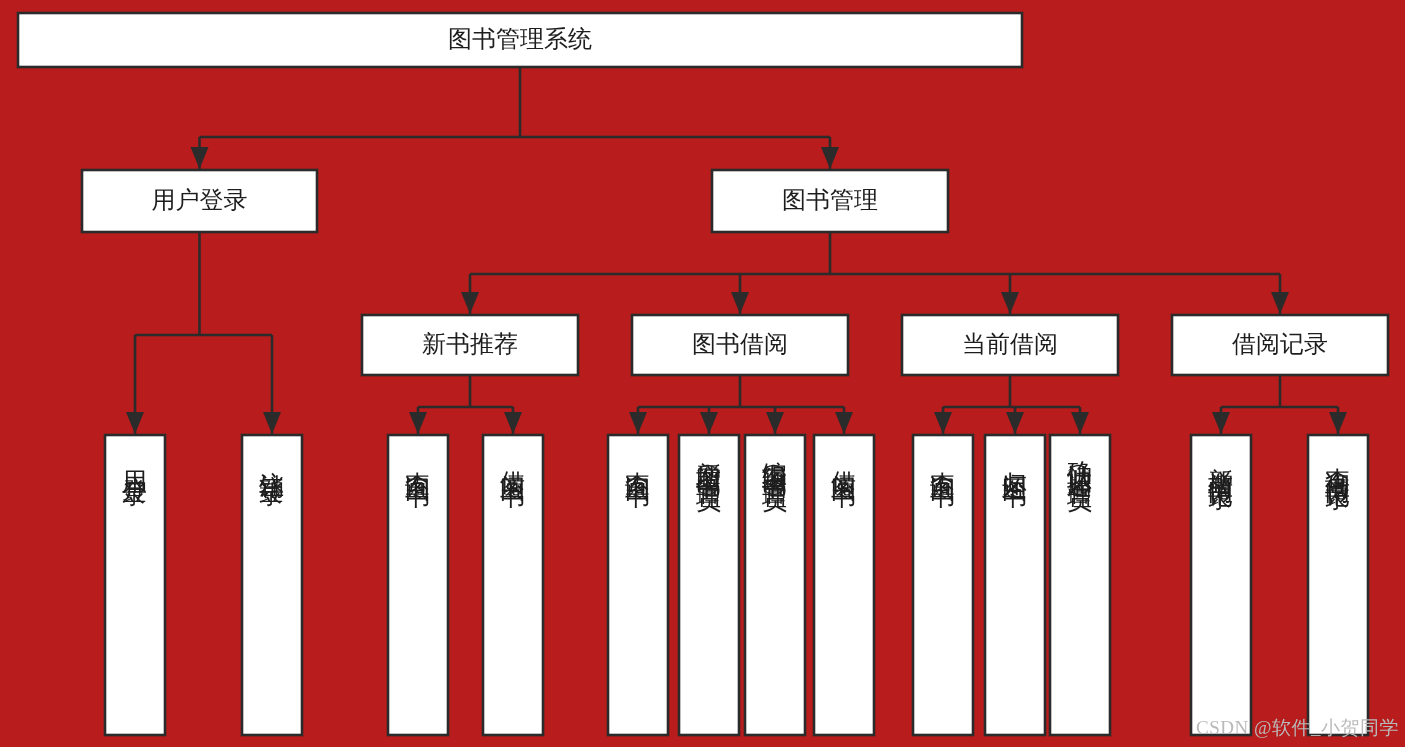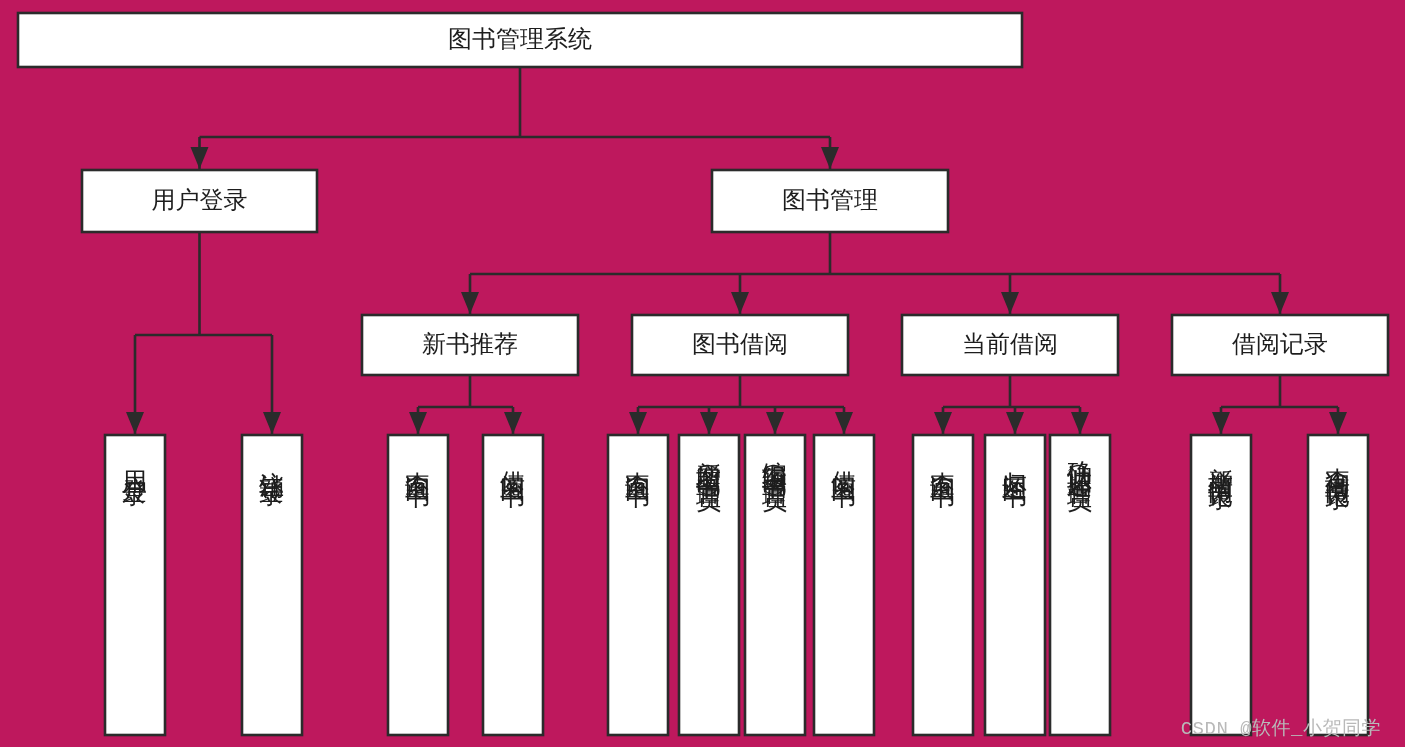--- a/index.html
+++ b/index.html
@@ -7,21 +7,21 @@
     padding: 0;
     background: #ffffff;
   }
   body {
     font-family: "Liberation Sans", "DejaVu Sans", sans-serif;
   }
   #stage {
     position: relative;
     width: 1405px;
     height: 747px;
-    background: #be185d;
+    background: #b91c1c;
     overflow: hidden;
     text-align: center;
   }
   svg#diagram {
     position: absolute;
     left: 0;
     top: 0;
     width: 1405px;
     height: 747px;
     display: block;
@@ -53,23 +53,23 @@
     font-size: 25px;
     fill: #1d1d1d;
     writing-mode: vertical-rl;
     text-orientation: upright;
     letter-spacing: 4px;
     dominant-baseline: central;
     text-anchor: middle;
   }
   .watermark {
     position: absolute;
-    right: 24px;
+    right: 6px;
     bottom: 6px;
-    font-family: Liberation Mono, monospace;
+    font-family: Liberation Serif, serif;
     font-size: 19px;
     color: #b9b9b9;
     white-space: nowrap;
     letter-spacing: 0.5px;
   }
 </style>
 </head>
 <body>
 
 <div id="stage">

